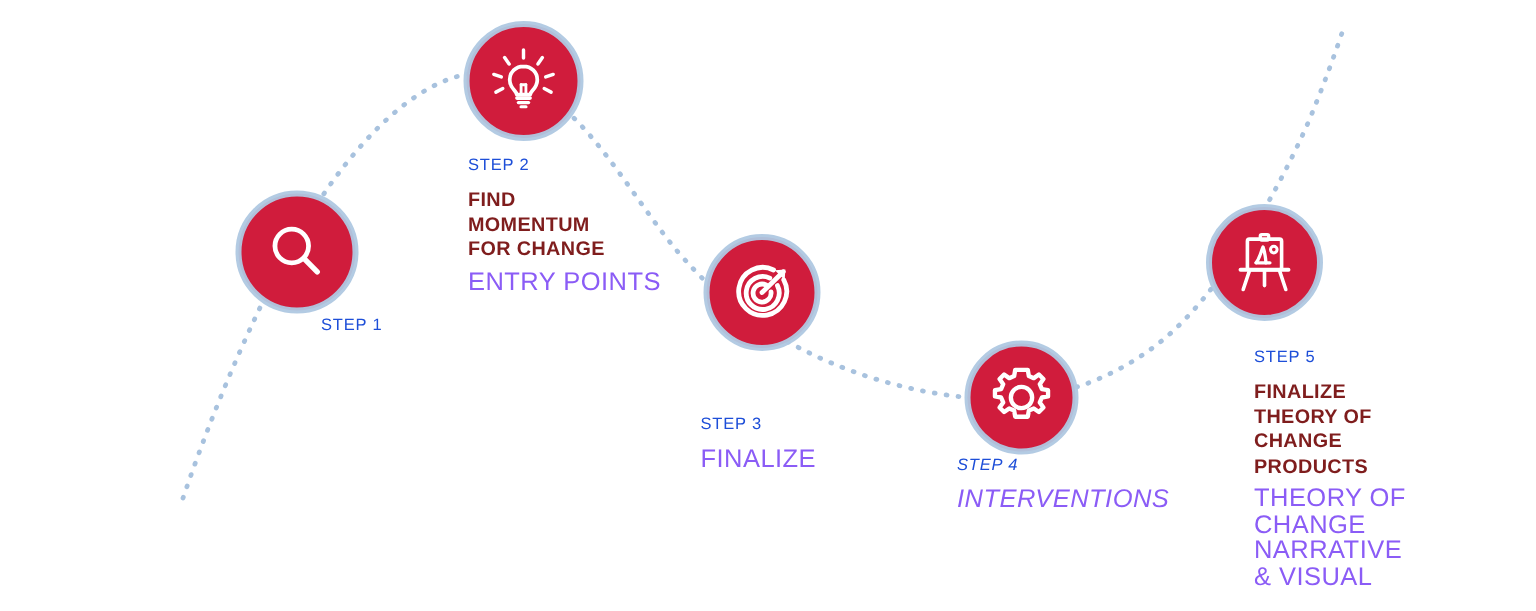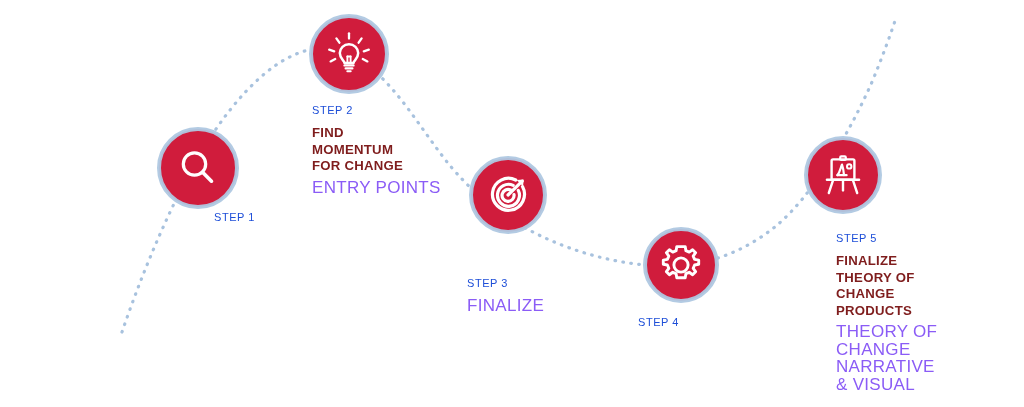--- a/index.html
+++ b/index.html
@@ -154,22 +154,23 @@
   </div>
 
   <div class="node" style="left:645px; top:229px; width:72px; height:72px;">
     <svg width="44" height="44" viewBox="0 0 44 44">
       <path d="M22 3.6 l4.2 0 .7 4.1 3.3 1.4 3.4-2.4 3 3 -2.4 3.4 1.4 3.3 4.1 .7 0 4.2 -4.1 .7 -1.4 3.3 2.4 3.4 -3 3 -3.4-2.4 -3.3 1.4 -.7 4.1 -4.2 0 -4.2 0 -.7-4.1 -3.3-1.4 -3.4 2.4 -3-3 2.4-3.4 -1.4-3.3 -4.1-.7 0-4.2 4.1-.7 1.4-3.3 -2.4-3.4 3-3 3.4 2.4 3.3-1.4 .7-4.1 z" fill="none" stroke="#ffffff" stroke-width="2.9" stroke-linejoin="round"></path>
       <circle cx="22" cy="22" r="7.1" fill="none" stroke="#ffffff" stroke-width="2.9"></circle>
     </svg>
   </div>
   <div class="node-ring" style="left:643px; top:227px; width:76px; height:76px;"></div>
 
-  <div class="block" style="left:638px; top:312px; width:150px;">
+  <div class="block" style="left:638px; top:300px; width:150px;font-style:italic;">
     <div class="step-label">STEP 4</div>
+    <div class="subtitle">INTERVENTIONS</div>
   </div>
 
   <div class="node" style="left:806px; top:138px; width:74px; height:74px;">
     <svg width="44" height="44" viewBox="0 0 44 44">
       <rect x="19.2" y="3.4" width="5.6" height="3.6" rx="1" fill="none" stroke="#ffffff" stroke-width="2.2"></rect>
       <rect x="10.6" y="6.4" width="22.8" height="20.4" rx="1.4" fill="none" stroke="#ffffff" stroke-width="2.4"></rect>
       <path d="M16.4 22.2 C19 19 19.8 14 21 11.6 c1.4 4 1.8 8.2 2 10.6" fill="none" stroke="#ffffff" stroke-width="2.2" stroke-linecap="round" stroke-linejoin="round"></path>
       <line x1="16.4" y1="22.2" x2="25.6" y2="22.2" stroke="#ffffff" stroke-width="2.2" stroke-linecap="round"></line>
       <circle cx="28.2" cy="13.4" r="2.2" fill="none" stroke="#ffffff" stroke-width="2"></circle>
       <line x1="6" y1="26.8" x2="38" y2="26.8" stroke="#ffffff" stroke-width="2.6" stroke-linecap="round"></line>

